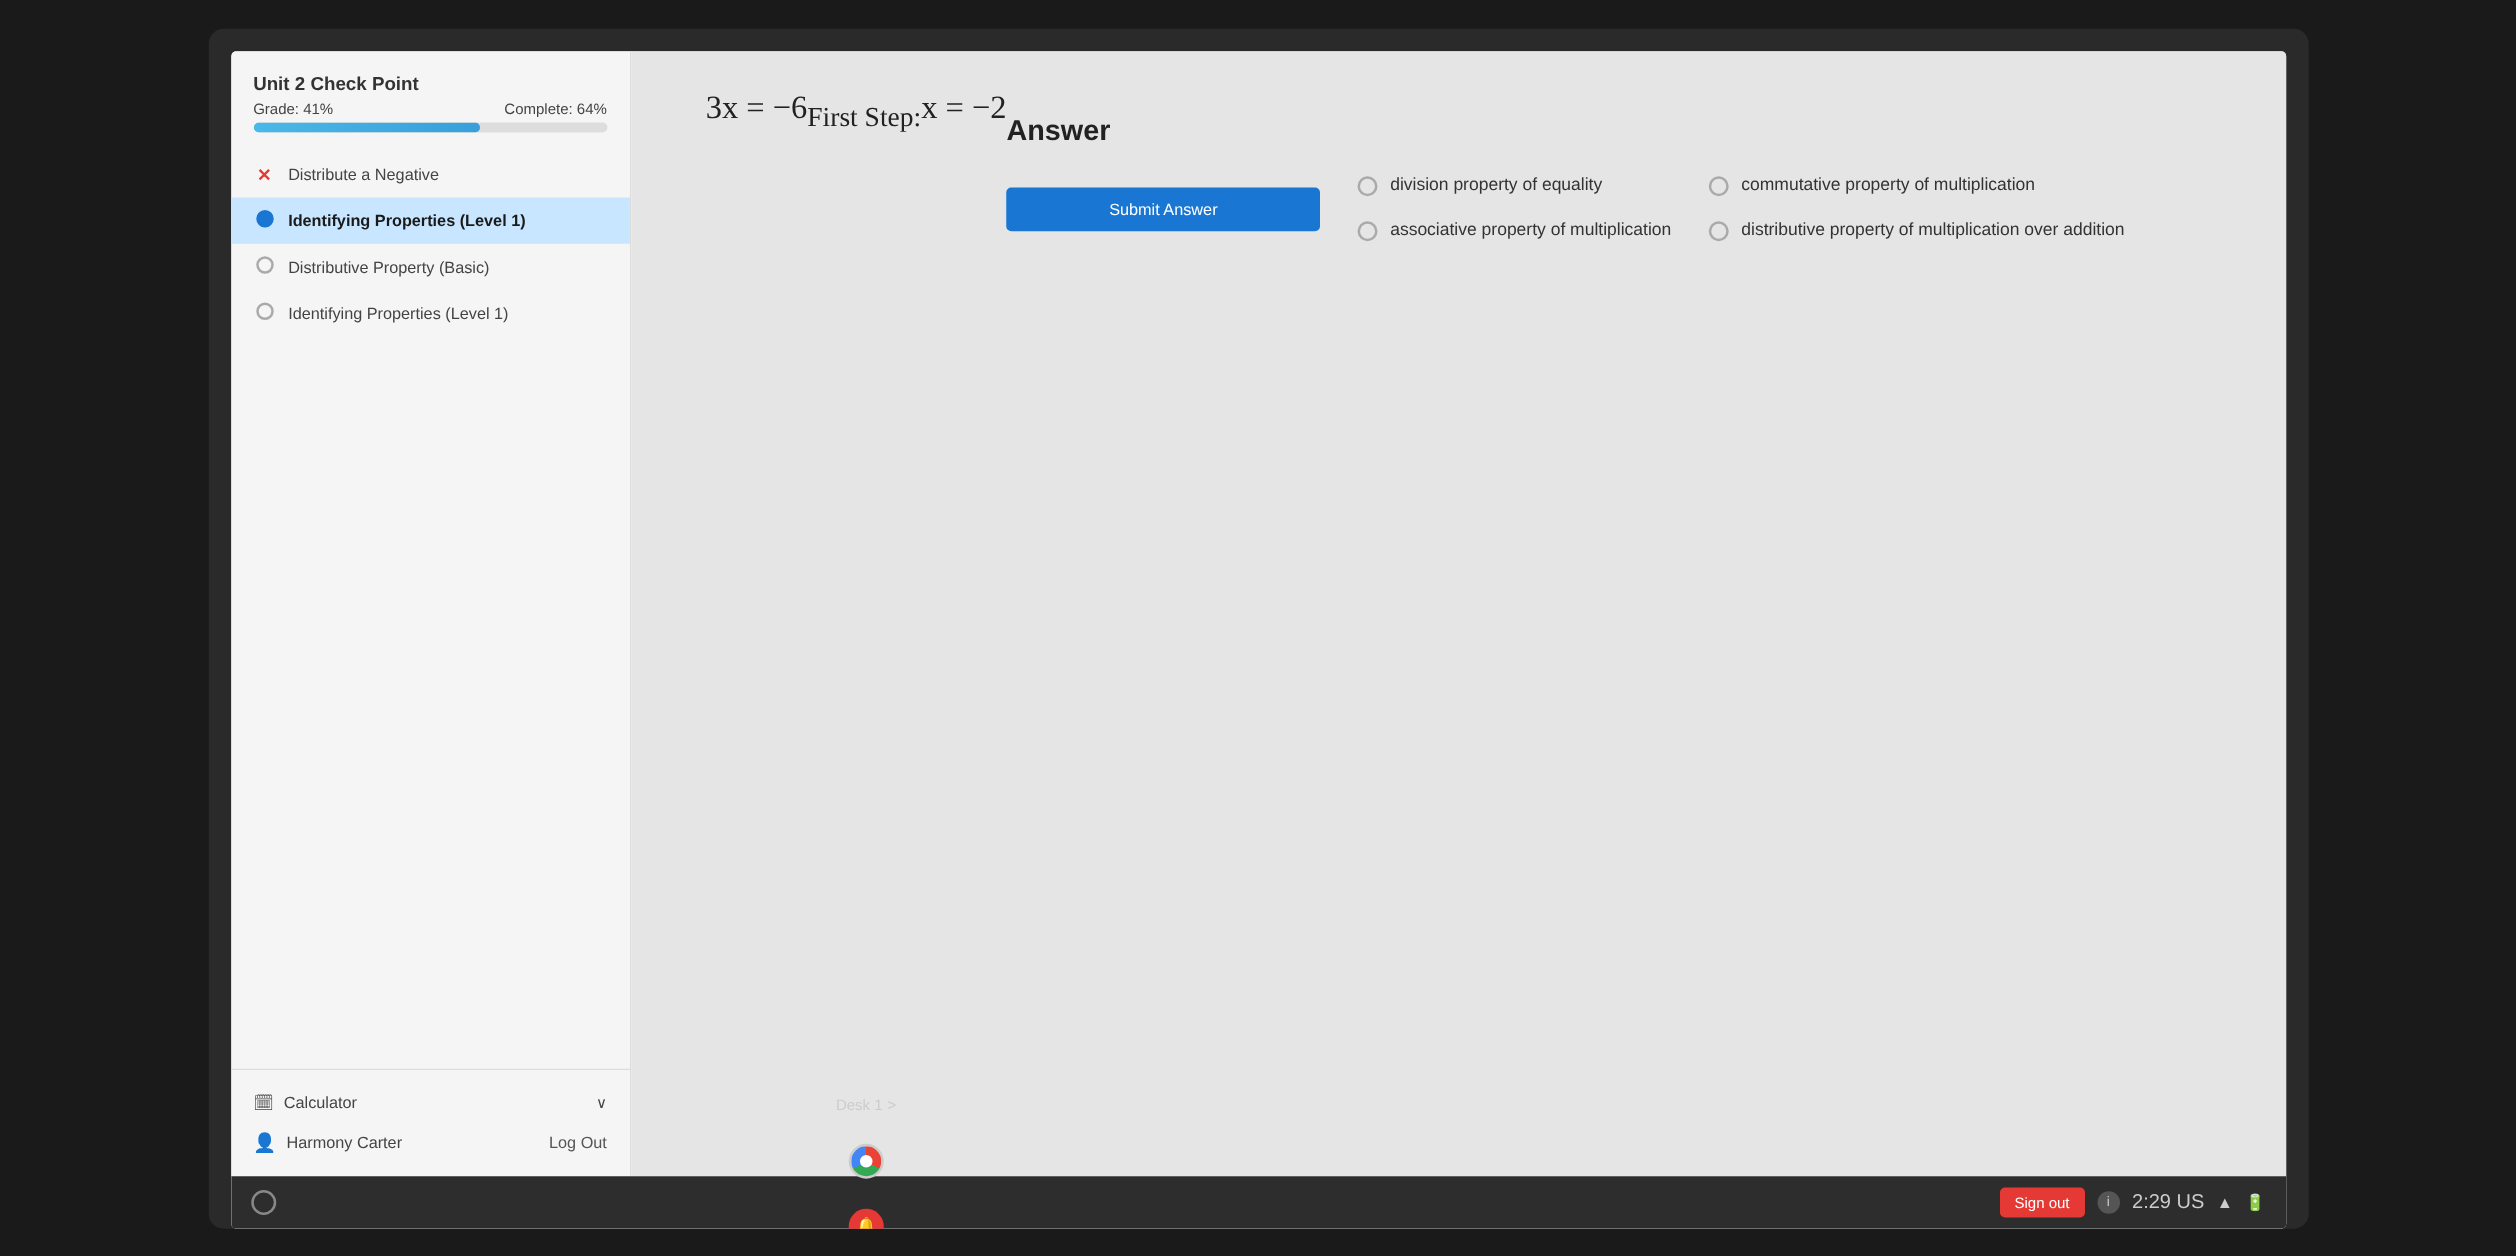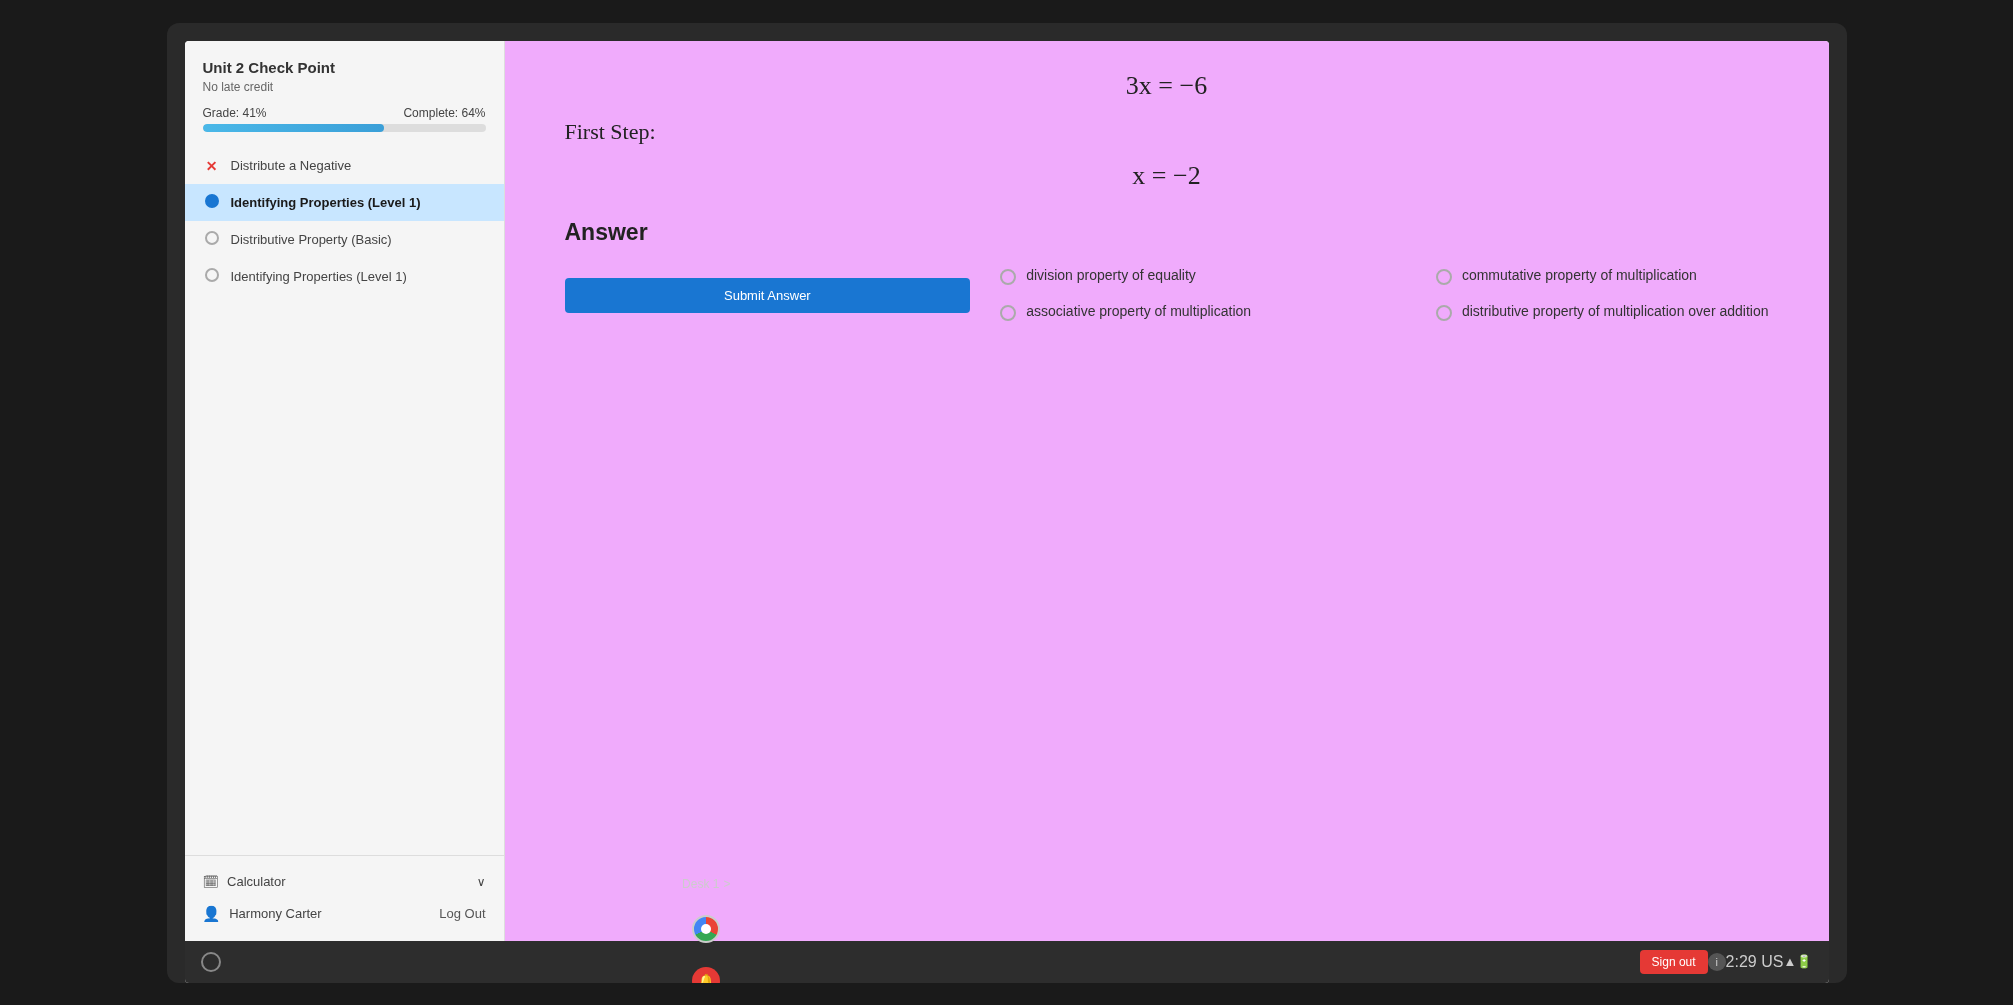--- a/index.html
+++ b/index.html
@@ -153,25 +153,25 @@
     .logout-link {
       color: #555;
       font-size: 13px;
       cursor: pointer;
       text-decoration: none;
     }
 
     
     .main-content {
       flex: 1;
-      background: #f0abfc;
+      background: #e5e5e5;
       padding: 30px 60px;
       overflow-y: auto;
       display: flex;
-      flex-direction: column;
+      flex-direction: row;
     }
 
     .math-display {
       text-align: center;
       font-size: 26px;
       font-family: 'Times New Roman', serif;
       margin-bottom: 8px;
       color: #222;
     }
 
@@ -304,20 +304,21 @@
 
     .teal-icon {
       background: #00796b;
       color: white;
       font-size: 13px;
     }
 
     .taskbar-right {
       display: flex;
       align-items: center;
+      gap: 10px;
       margin-left: auto;
     }
 
     .sign-out-btn {
       background: #e53935;
       color: white;
       border: none;
       border-radius: 4px;
       padding: 5px 12px;
       font-size: 12px;
@@ -349,21 +350,20 @@
   </style>
 </head>
 <body>
 
 <div class="laptop-outer">
   <div class="screen">
     <div class="app-body">
 
       <div class="sidebar">
         <div class="unit-title">Unit 2 Check Point</div>
-        <div class="no-late">No late credit</div>
 
         <div class="grade-row">
           <span>Grade: 41%</span>
           <span>Complete: 64%</span>
         </div>
         <div class="progress-bar-bg">
           <div class="progress-bar-fill" style="width: 64%"></div>
         </div>
 
         <div class="sidebar-item incorrect">

